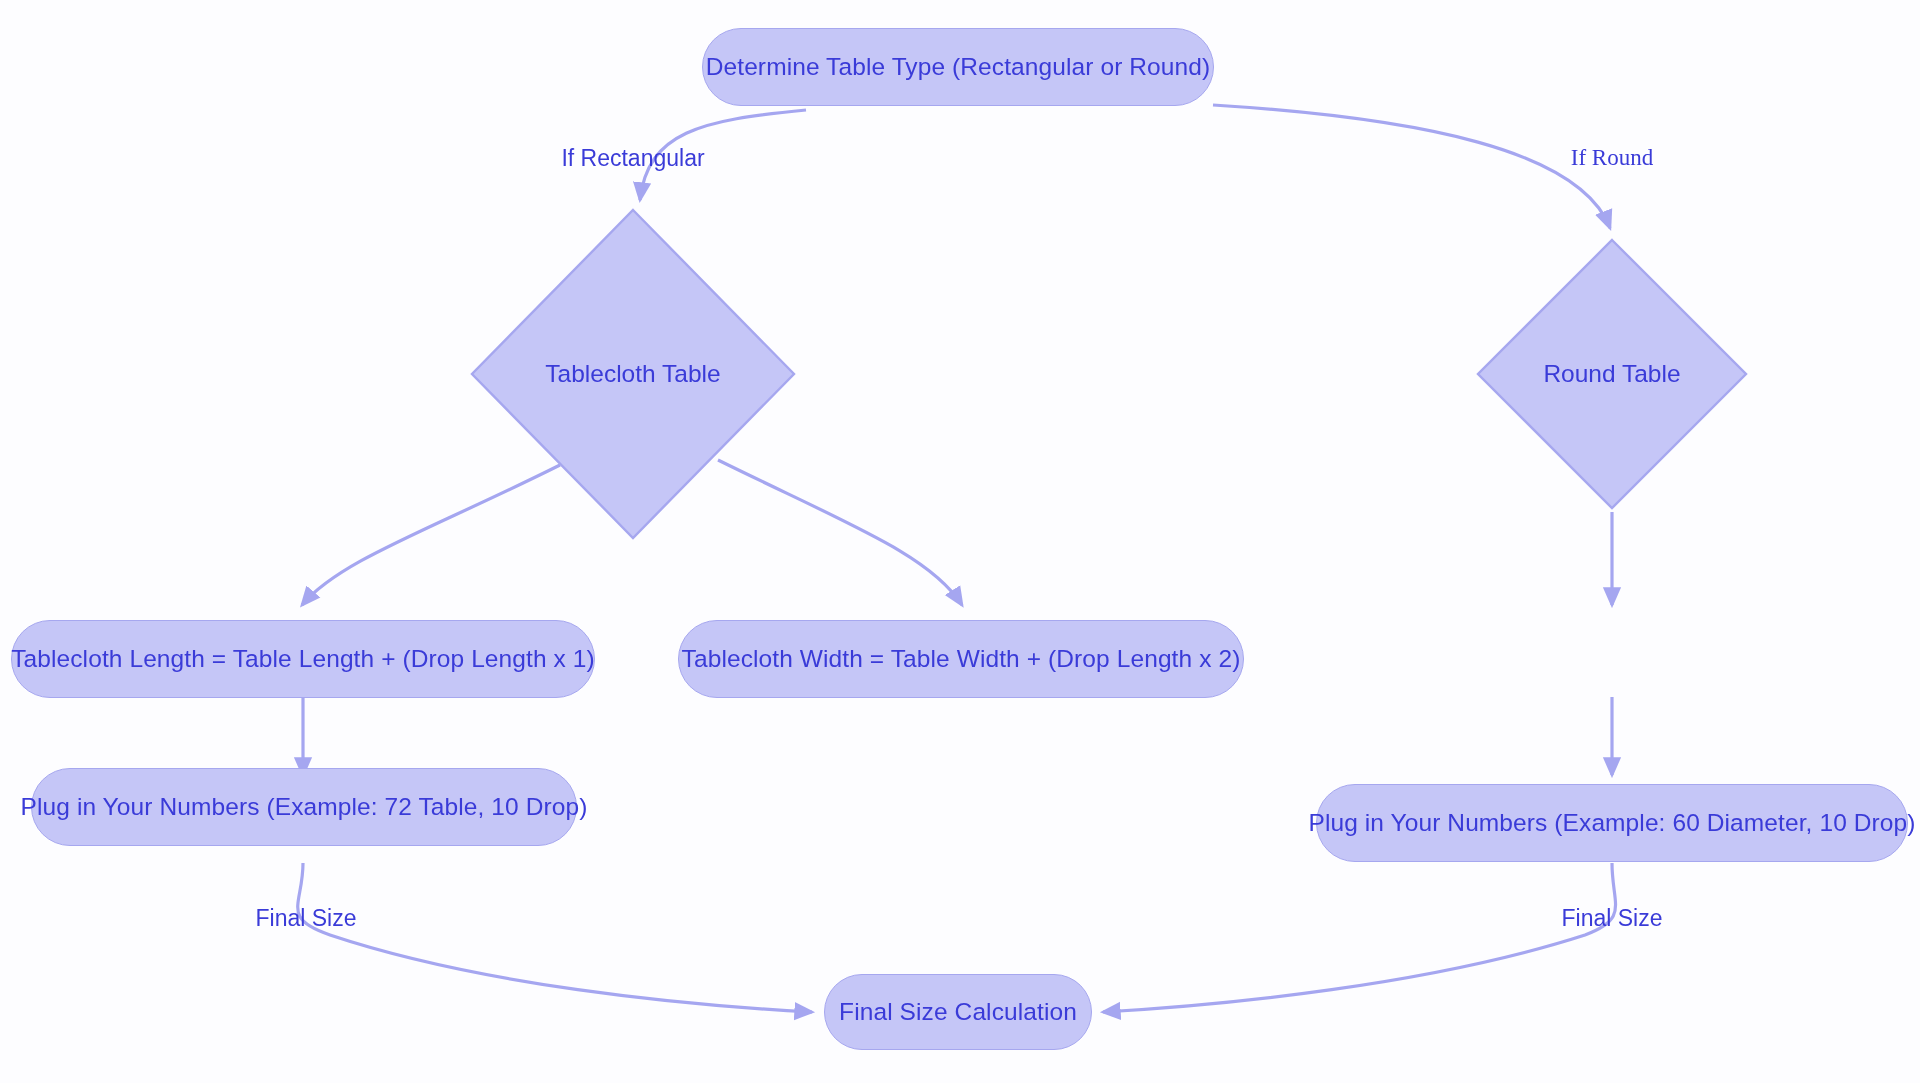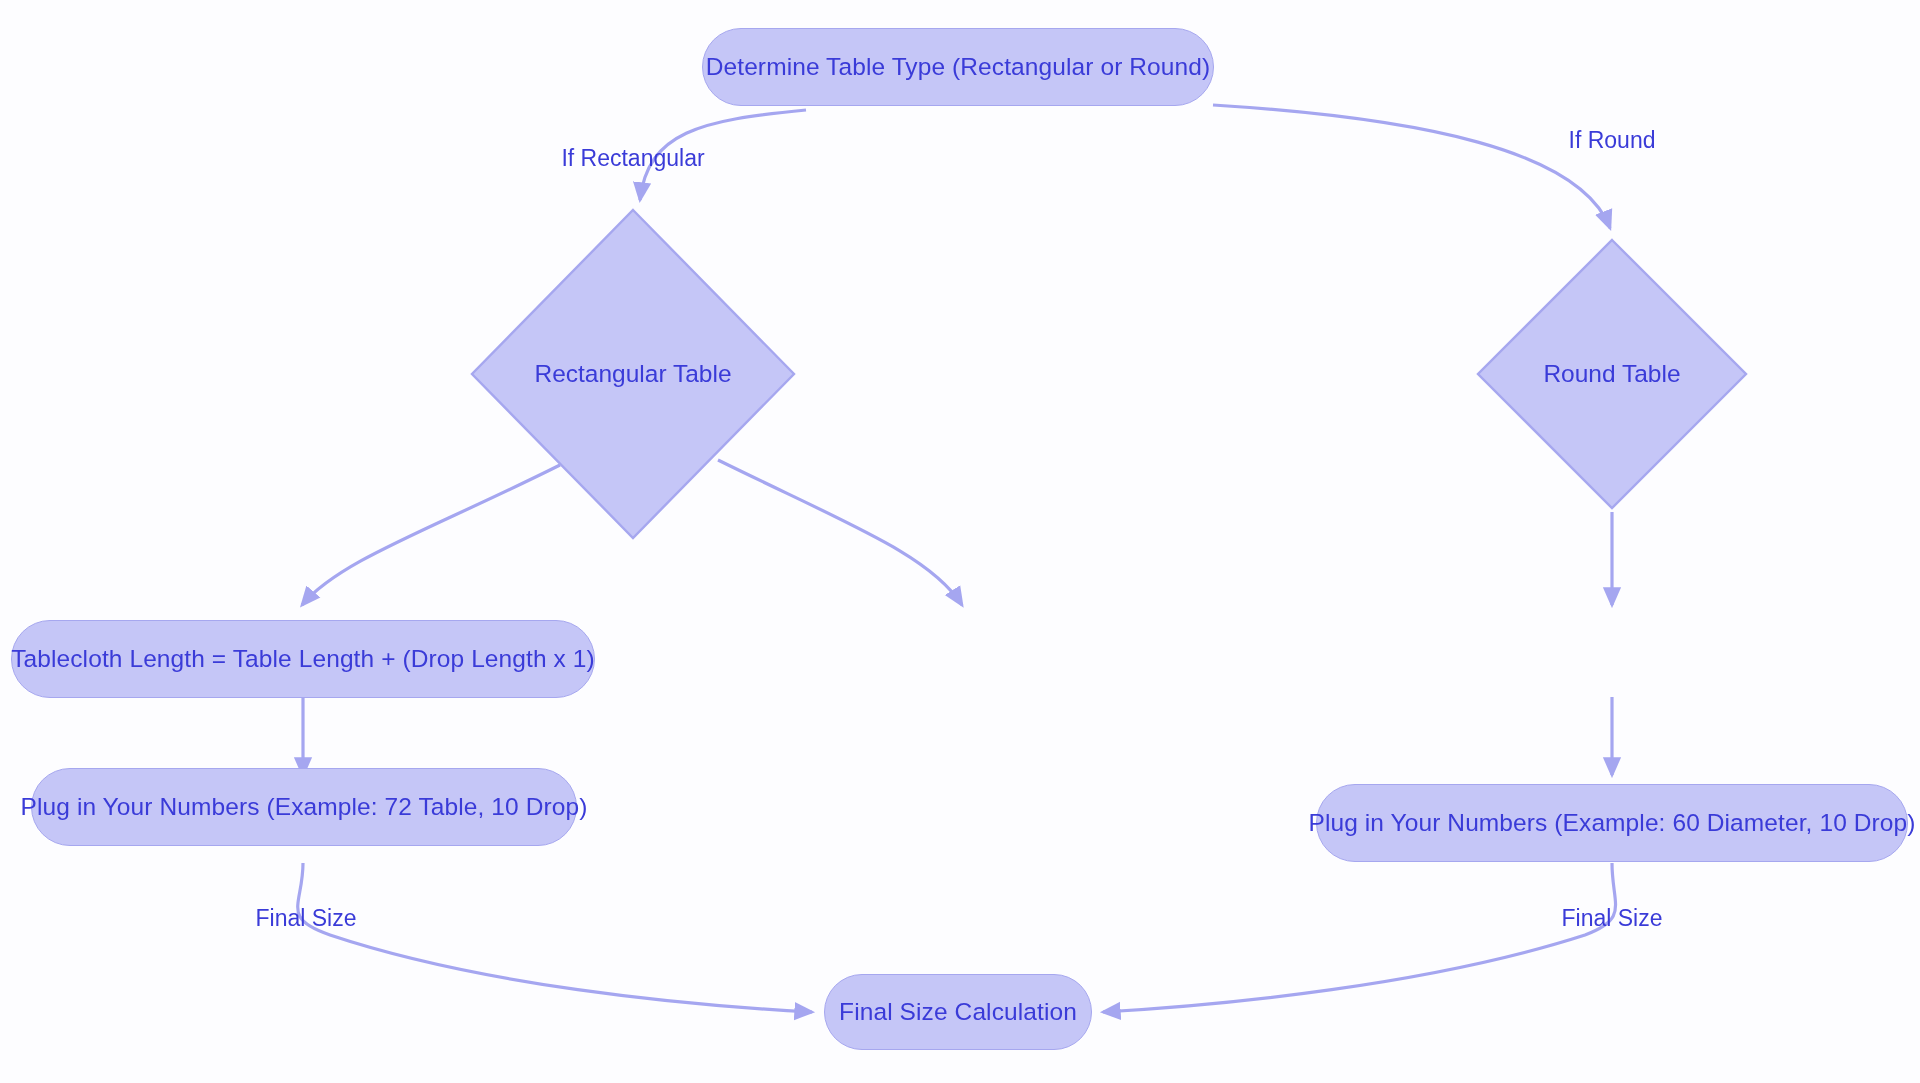--- a/index.html
+++ b/index.html
@@ -111,42 +111,45 @@
   </svg>
 
   <div class="node node-stadium" style="left:702px; top:28px; width:512px; height:78px;">
     <span class="node-text">Determine Table Type (Rectangular or Round)</span>
   </div>
 
   <div class="edge-label" style="left:633px; top:158px;">
     <span>If Rectangular</span>
   </div>
 
-  <div class="edge-label" style="left:1612px; top:140px;">
+  <div class="edge-label" style="left:1612px; top:158px;font-family:Liberation Serif, serif;">
     <span>If Round</span>
   </div>
 
   <div class="node node-diamond" style="left:470px; top:208px; width:326px; height:332px;">
     <svg class="diamond-shape" viewBox="0 0 326 332" preserveAspectRatio="none">
       <polygon points="163,2 324,166 163,330 2,166" fill="#c5c6f7" stroke="#a6a7ef" stroke-width="2.4"></polygon>
     </svg>
-    <span class="diamond-label">Rectangular Table</span>
+    <span class="diamond-label">Tablecloth Table</span>
   </div>
 
   <div class="node node-diamond" style="left:1476px; top:238px; width:272px; height:272px;">
     <svg class="diamond-shape" viewBox="0 0 272 272" preserveAspectRatio="none">
       <polygon points="136,2 270,136 136,270 2,136" fill="#c5c6f7" stroke="#a6a7ef" stroke-width="2.4"></polygon>
     </svg>
     <span class="diamond-label">Round Table</span>
   </div>
 
   <div class="node node-stadium" style="left:11px; top:620px; width:584px; height:78px;">
     <span class="node-text">Tablecloth Length = Table Length + (Drop Length x 1)</span>
   </div>
 
+  <div class="node node-stadium" style="left:678px; top:620px; width:566px; height:78px;">
+    <span class="node-text">Tablecloth Width = Table Width + (Drop Length x 2)</span>
+  </div>
 
 
   <div class="node node-stadium" style="left:31px; top:768px; width:546px; height:78px;">
     <span class="node-text">Plug in Your Numbers (Example: 72 Table, 10 Drop)</span>
   </div>
 
   <div class="node node-stadium" style="left:1316px; top:784px; width:592px; height:78px;">
     <span class="node-text">Plug in Your Numbers (Example: 60 Diameter, 10 Drop)</span>
   </div>
 

